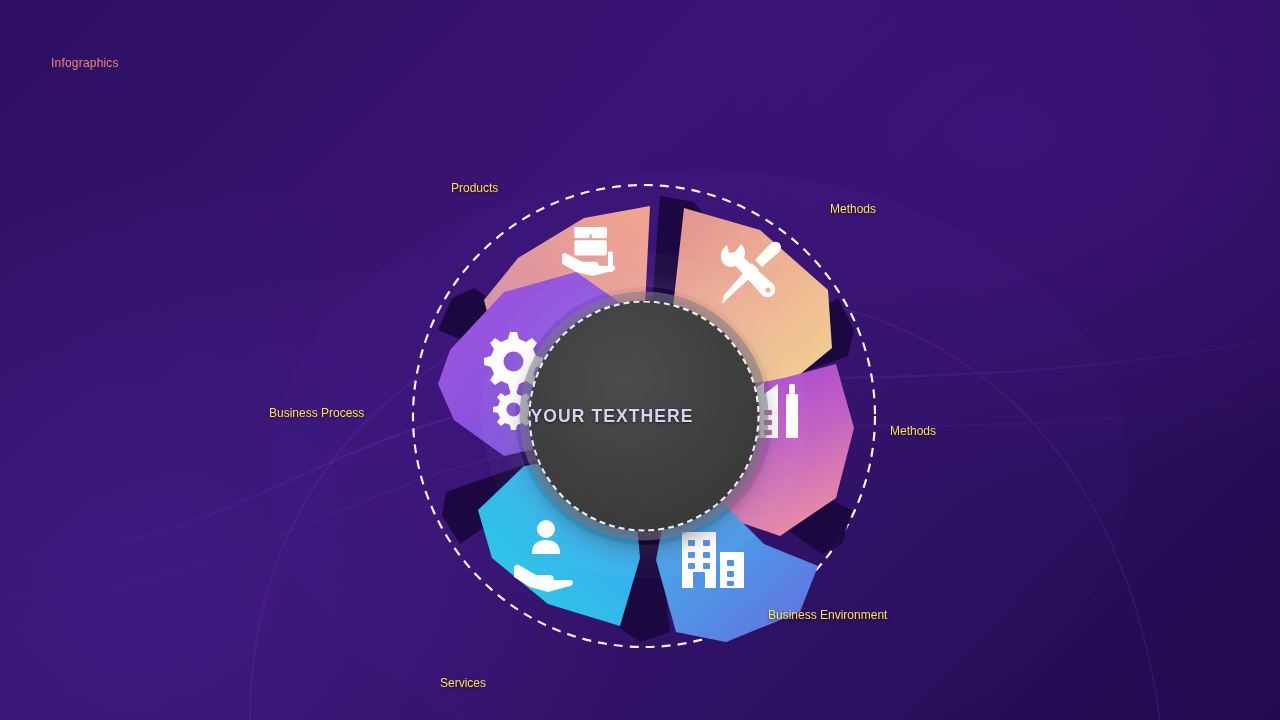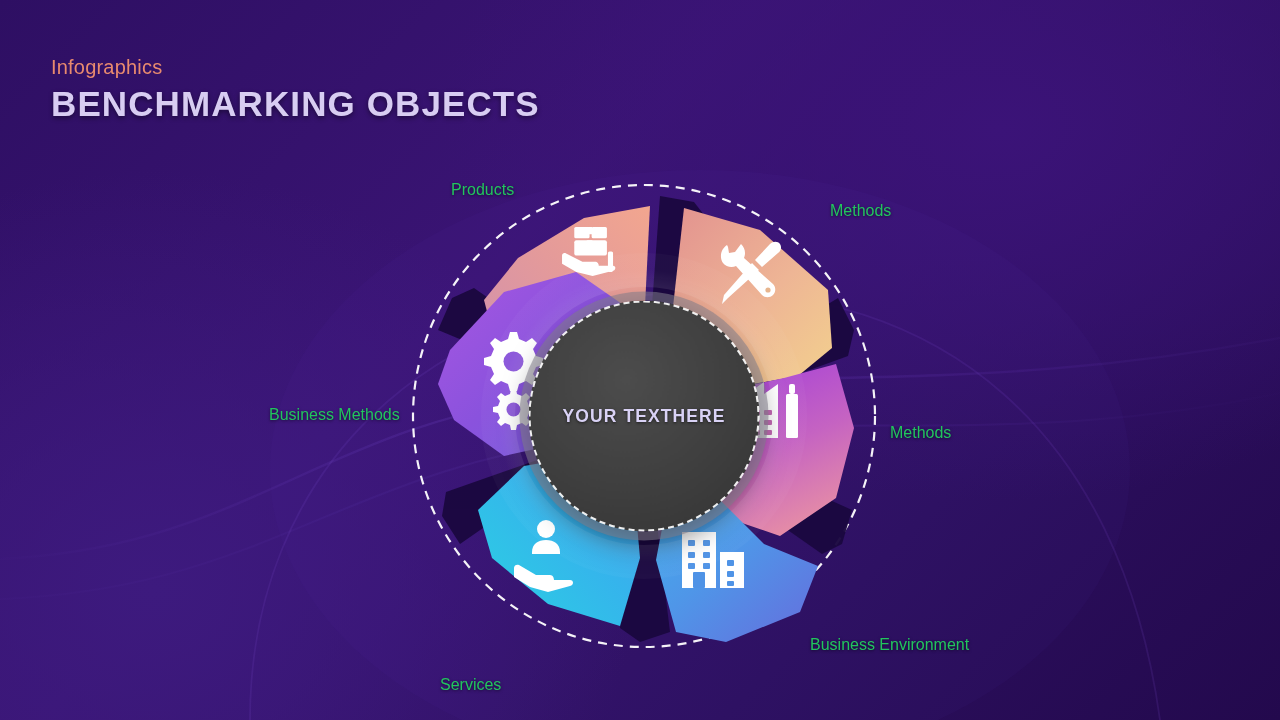--- a/index.html
+++ b/index.html
@@ -34,24 +34,24 @@
 
   
   #header {
     position: absolute;
     left: 51px;
     top: 56px;
     z-index: 5;
   }
 
   #eyebrow-label {
-    font-size: 20px;
+    font-size: 12px;
     color: #e88a6e;
     letter-spacing: 0.2px;
-    margin-bottom: 5px;
+    margin-bottom: 25px;
   }
 
   #page-title {
     font-size: 35px;
     font-weight: bold;
     color: #d8cdf2;
     letter-spacing: 1.1px;
     text-shadow: 0 2px 5px rgba(0,0,0,0.45);
   }
 
@@ -73,49 +73,48 @@
     left: 50%;
     top: 50%;
     transform: translate(-50%, -50%);
     width: 231px;
     height: 231px;
     border-radius: 50%;
     background: radial-gradient(circle at 42% 34%, #4c4c4c 0%, #414141 46%, #333333 100%);
     border: 2px dashed rgba(255,255,255,0.92);
     display: flex;
     align-items: center;
-    justify-content: center;
     box-shadow:
       0 0 0 9px rgba(128,124,136,0.55),
       0 10px 28px rgba(0,0,0,0.5);
     z-index: 4;
   }
 
   #center-text {
     font-size: 17.5px;
     font-weight: bold;
     color: #d9d2f5;
     letter-spacing: 1.1px;
     text-align: center;
     text-shadow: 0 1px 3px rgba(0,0,0,0.6);
   }
 
   
   .seg-label {
     position: absolute;
-    font-size: 16px;
-    color: #22c55e;
+    font-size: 12px;
+    color: #fde047;
     white-space: nowrap;
     z-index: 6;
     text-shadow: 0 1px 3px rgba(0,0,0,0.55);
   }
   #label-products            { left: 451px; top: 181px; }
   #label-methods             { left: 790px; top: 202px; margin-left: 40px; }
   #label-business            { left: 890px; top: 424px; }
-  #label-business-environment{ left: 768px; top: 636px; margin-left: 42px; }
+  #label-business-environment{ left: 768px; top: 608px; }
   #label-services            { left: 440px; top: 632px; margin-top: 44px; }
   #label-business-process    { left: 269px; top: 406px; }
 
   .icon-glyph { fill: #ffffff; }
 </style>
 </head>
 <body>
 
 <div id="slide-bg"></div>
 
@@ -133,21 +132,20 @@
     </linearGradient>
   </defs>
   <path d="M -40,560 C 240,560 300,430 560,395 C 800,362 980,400 1320,330" fill="none" stroke="url(#swooshGrad)" stroke-width="2.4" opacity="0.85"></path>
   <path d="M -40,600 C 260,600 330,470 600,438 C 860,408 1040,452 1320,384" fill="none" stroke="url(#swooshGrad2)" stroke-width="2" opacity="0.7"></path>
   <path d="M 250,720 C 250,470 430,300 690,292 C 940,284 1120,430 1160,720" fill="none" stroke="#7a4ad0" stroke-width="1.8" opacity="0.16"></path>
   <ellipse cx="700" cy="470" rx="430" ry="300" fill="#6b3cc4" opacity="0.05"></ellipse>
 </svg>
 
 <div id="header">
   <div id="eyebrow-label">Infographics</div>
-  <div id="page-title">BENCHMARKING OBJECTS</div>
 </div>
 
 <div id="wheel-area">
 
   <svg id="wheel-svg" viewBox="0 0 472 472">
     <defs>
 
       <linearGradient id="gradProducts" x1="0" y1="1" x2="1" y2="0">
         <stop offset="0%" stop-color="#cf8fb0"></stop>
         <stop offset="55%" stop-color="#e49a9a"></stop>
@@ -297,13 +295,13 @@
   <div id="center-hub">
     <span id="center-text">YOUR TEXTHERE</span>
   </div>
 </div>
 
 <div class="seg-label" id="label-products">Products</div>
 <div class="seg-label" id="label-methods">Methods</div>
 <div class="seg-label" id="label-business">Methods</div>
 <div class="seg-label" id="label-business-environment">Business Environment</div>
 <div class="seg-label" id="label-services">Services</div>
-<div class="seg-label" id="label-business-process">Business Methods</div>
+<div class="seg-label" id="label-business-process">Business Process</div>
 
 </body></html>

